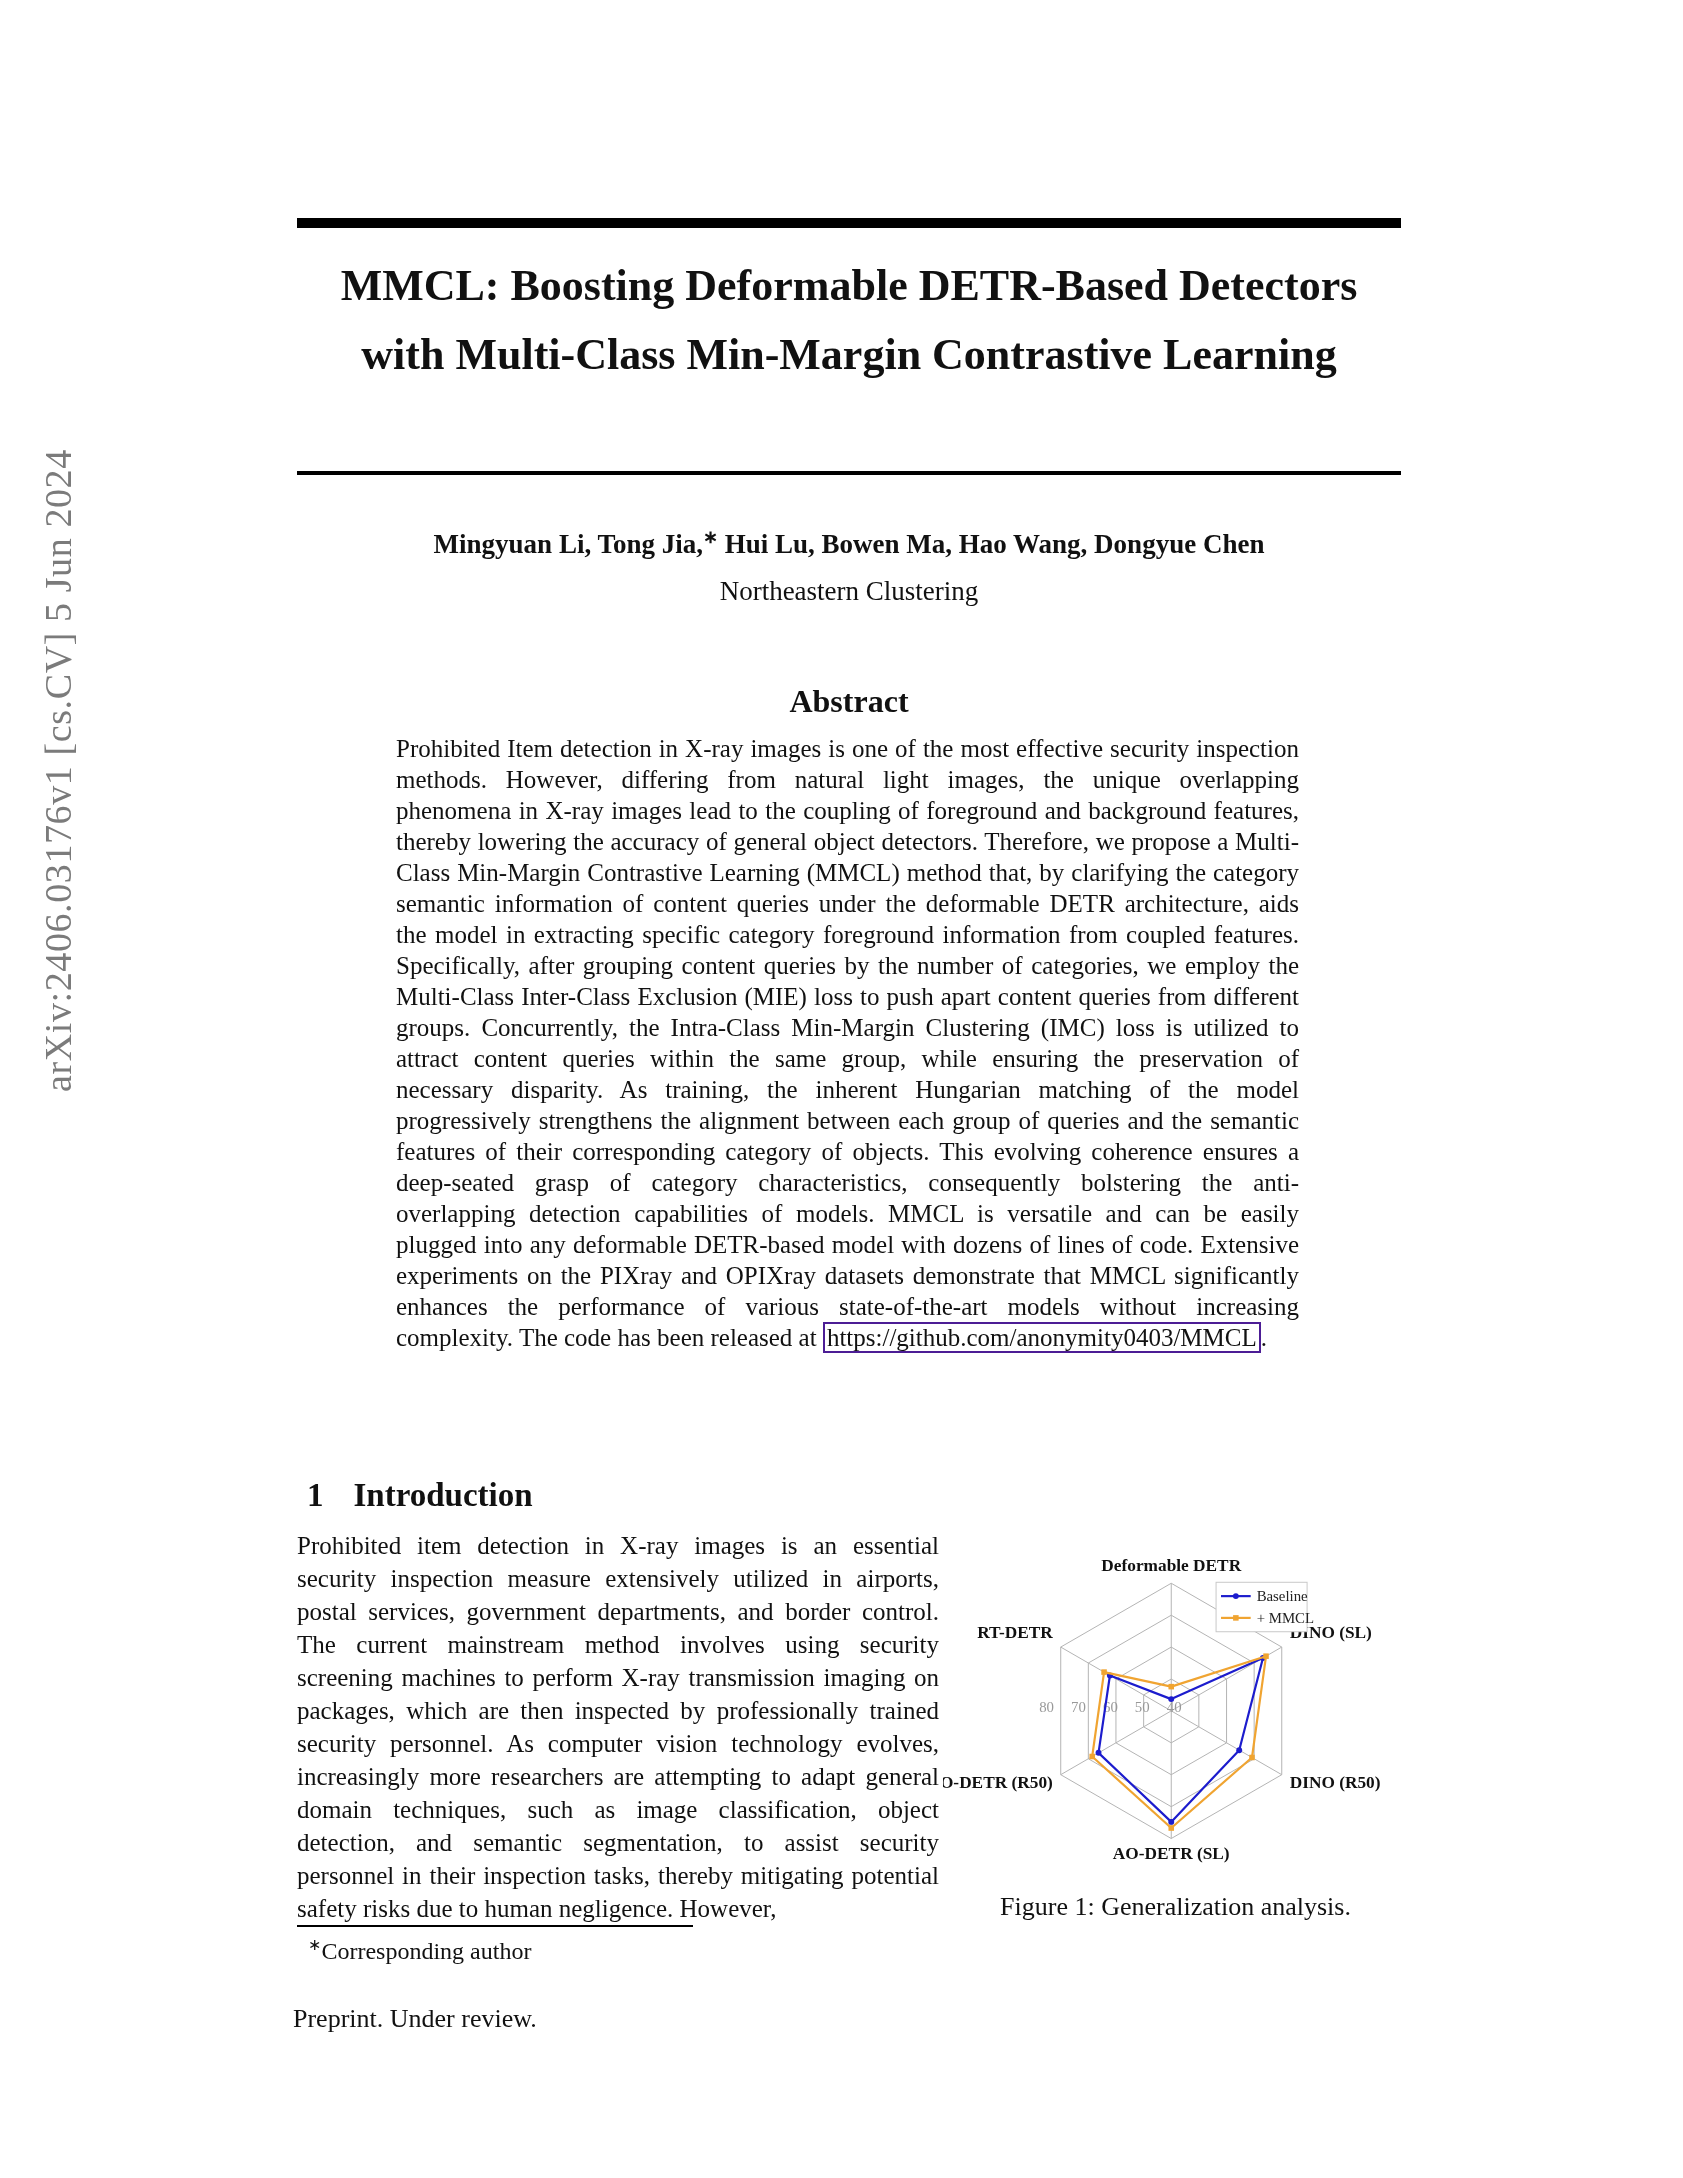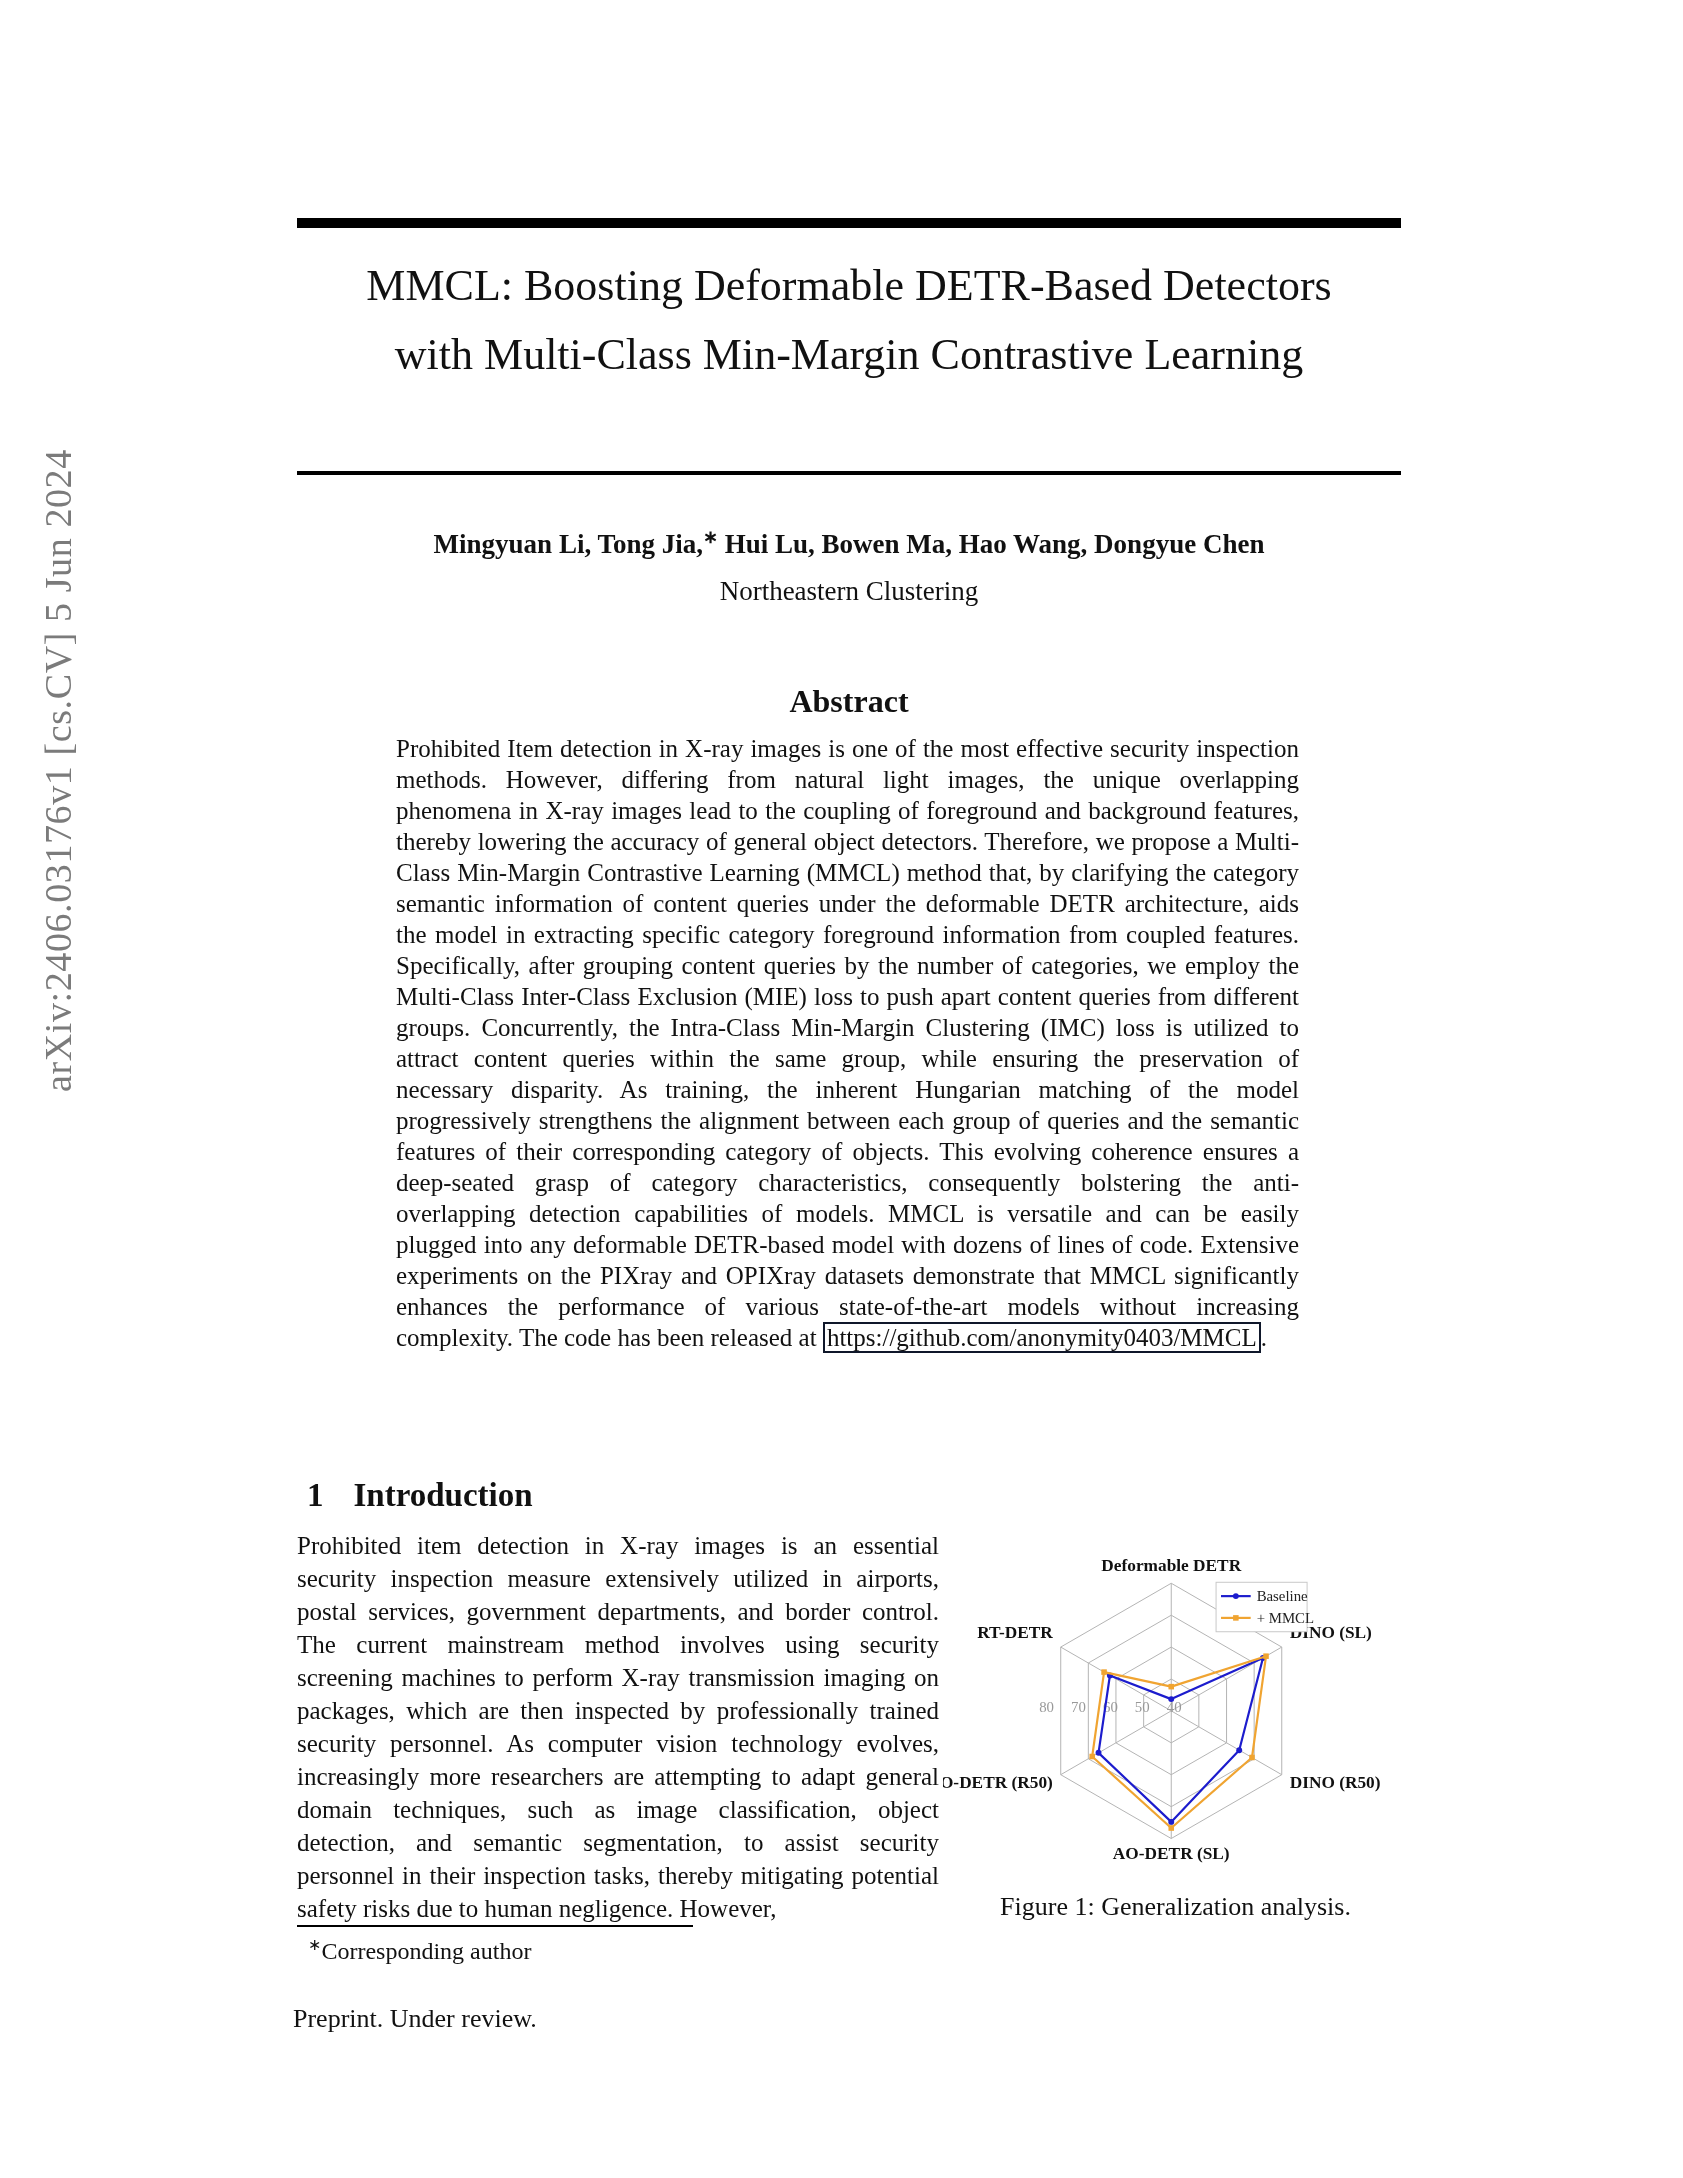--- a/index.html
+++ b/index.html
@@ -8,30 +8,30 @@
     font-family:"Liberation Serif", serif;color:#111;overflow:hidden;
   }
   .abs{position:absolute;}
   #watermark{
     left:36px;top:1092px;transform-origin:0 0;transform:rotate(-90deg);
     font-size:38px;color:#7b7b7b;letter-spacing:0.6px;white-space:nowrap;
   }
   #rule-top{left:297px;top:218px;width:1104px;height:10px;background:#000;}
   #rule-title-bottom{left:297px;top:471px;width:1104px;height:4px;background:#000;}
   #title-block{left:297px;top:251px;width:1104px;text-align:center;
-    font-weight:normal;font-size:44px;line-height:69px;}
+    font-weight:bold;font-size:44px;line-height:69px;}
   #authors-line{left:297px;top:526px;width:1104px;text-align:center;
     font-weight:bold;font-size:27px;}
   #authors-line sup{font-size:18px;}
   #affiliation{left:297px;top:576px;width:1104px;text-align:center;font-size:27px;}
   #abstract-heading{left:297px;top:683px;width:1104px;text-align:center;
     font-weight:bold;font-size:32px;}
   #abstract-body{left:396px;top:733px;width:903px;font-size:25px;
     line-height:31px;text-align:justify;}
-  #code-link{border:2px solid #0f172a;padding:0 2px;display:inline-block;line-height:27px;}
+  #code-link{border:2px solid #4c1d95;padding:0 2px;display:inline-block;line-height:27px;}
   #section-intro-heading{left:307px;top:1477px;font-weight:bold;font-size:33px;}
   #section-intro-heading .sec-num{display:inline-block;margin-right:30px;}
   #intro-body{left:297px;top:1529px;width:642px;font-size:25px;
     line-height:33px;text-align:justify;}
   #figure1{left:943px;top:1500px;width:465px;height:401px;}
   #figure1-caption{left:943px;top:1865px;width:465px;text-align:center;font-size:26px;margin-top:27px;}
   #footnote-rule{left:297px;top:1925px;width:396px;height:2px;background:#000;}
   #footnote{left:308px;top:1935px;font-size:24px;}
   #footnote sup{font-size:16px;}
   #preprint-note{left:293px;top:2004px;font-size:26px;}

